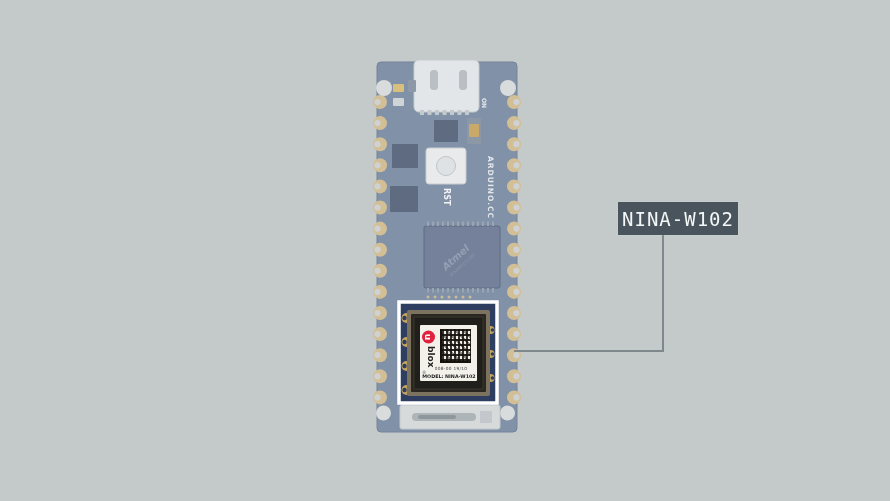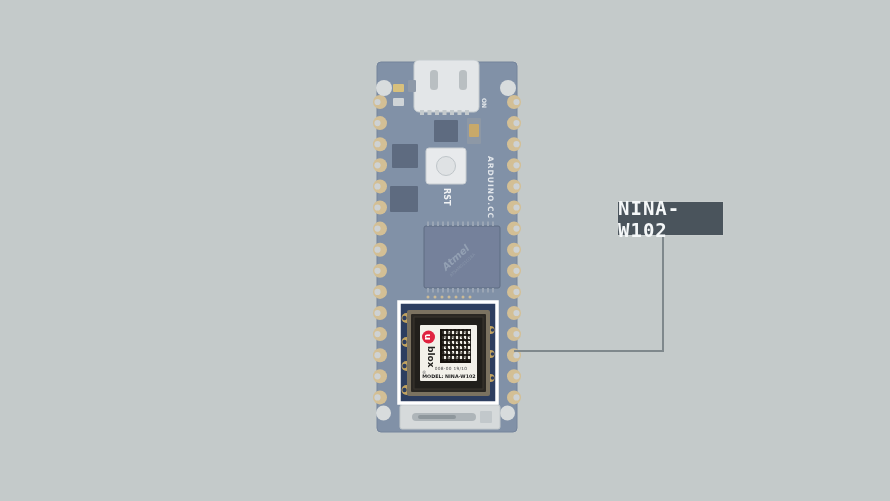--- a/index.html
+++ b/index.html
@@ -10,23 +10,23 @@
   
   .qr{position:absolute;left:440px;top:329px;width:29px;height:32px;
       background-color:#f3f1ea;
       border-left:2px solid #16120d;border-bottom:2px solid #16120d;
       background-image:
         repeating-linear-gradient(0deg, rgba(22,18,13,.92) 0 2px, transparent 2px 5px),
         repeating-linear-gradient(90deg, rgba(22,18,13,.85) 0 2px, transparent 2px 4px),
         repeating-linear-gradient(45deg, rgba(22,18,13,.45) 0 2px, transparent 2px 6px);}
   .line-v{position:absolute;left:662px;top:235px;width:2px;height:117px;background:#7f888c;}
   .line-h{position:absolute;left:514px;top:350px;width:150px;height:2px;background:#7f888c;}
-  .callout{position:absolute;left:618px;top:202px;width:105px;height:33px;background:#4a545c;
+  .callout{position:absolute;left:618px;top:202px;width:120px;height:33px;background:#4a545c;
            display:flex;align-items:center;justify-content:center;
-           font-family:"DejaVu Sans Mono",monospace;font-weight:bold;font-size:19px;
+           font-family:"DejaVu Sans Mono",monospace;font-weight:normal;font-size:19px;
            letter-spacing:1px;color:#f4f7f8;box-shadow:0 0 0 1px rgba(255,255,255,.07);}
 </style>
 </head>
 <body>
 
 <div class="stage">
 
   <svg class="board-svg" width="152" height="390" viewBox="0 0 152 390">
 
     <g>

